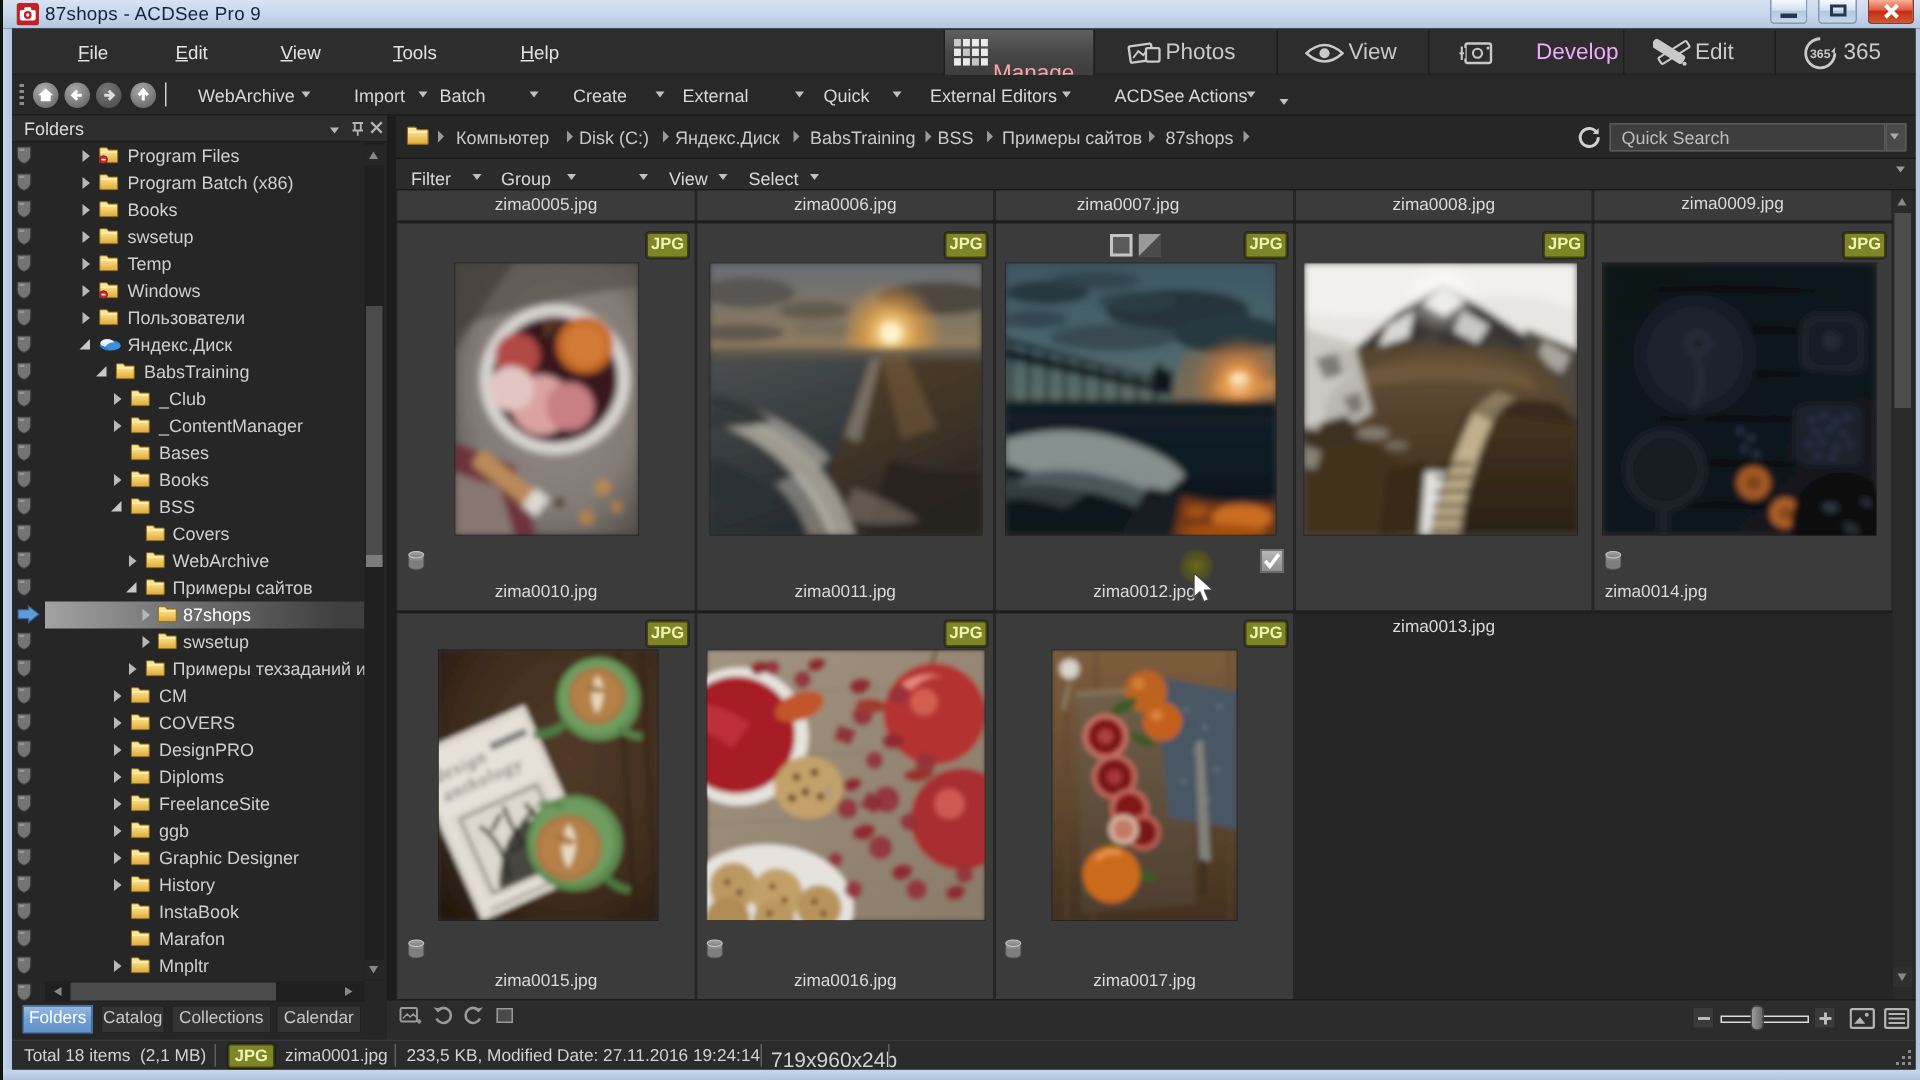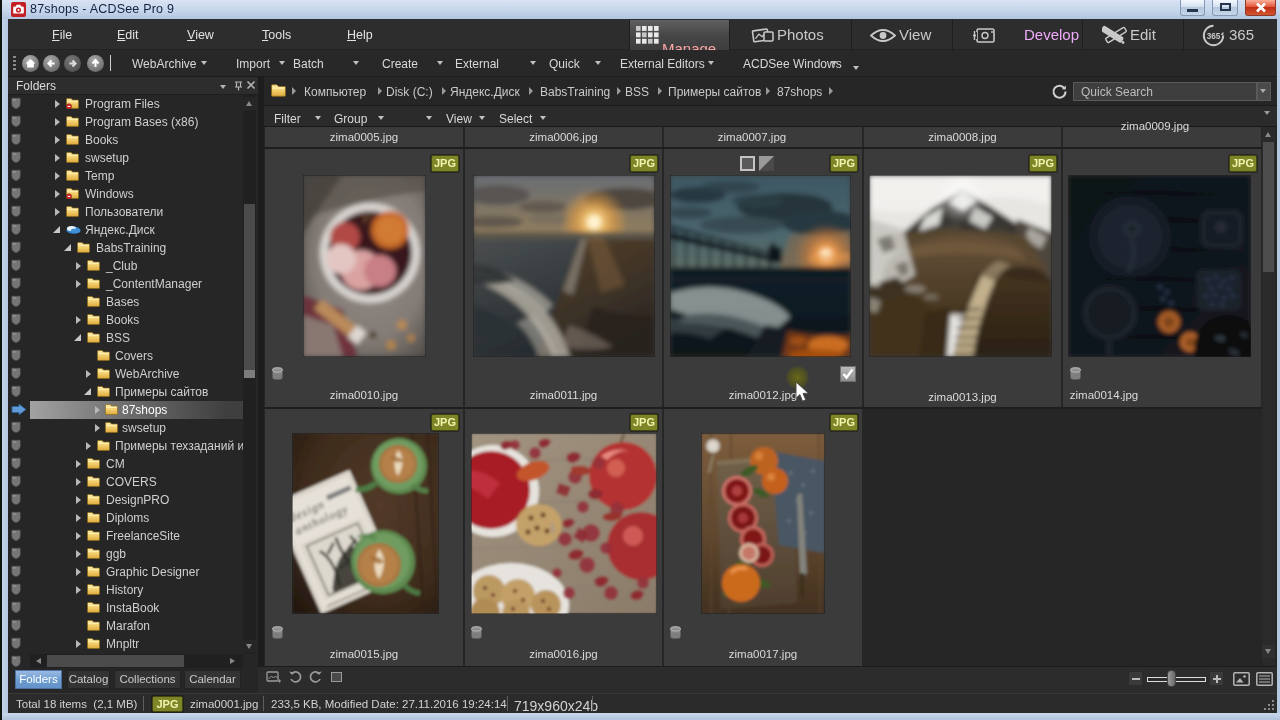--- a/index.html
+++ b/index.html
@@ -125,21 +125,21 @@
 <div class="tb" style="left:293px;top:57px">Batch</div>
 <div style="position:absolute;left:353px;top:61px;width:0;height:0;border-top:4px solid #c0c0c0;border-left:3.5px solid transparent;border-right:3.5px solid transparent"></div>
 <div class="tb" style="left:382px;top:57px">Create</div>
 <div style="position:absolute;left:437px;top:61px;width:0;height:0;border-top:4px solid #c0c0c0;border-left:3.5px solid transparent;border-right:3.5px solid transparent"></div>
 <div class="tb" style="left:455px;top:57px">External</div>
 <div style="position:absolute;left:530px;top:61px;width:0;height:0;border-top:4px solid #c0c0c0;border-left:3.5px solid transparent;border-right:3.5px solid transparent"></div>
 <div class="tb" style="left:549px;top:57px">Quick</div>
 <div style="position:absolute;left:595px;top:61px;width:0;height:0;border-top:4px solid #c0c0c0;border-left:3.5px solid transparent;border-right:3.5px solid transparent"></div>
 <div class="tb" style="left:620px;top:57px">External Editors</div>
 <div style="position:absolute;left:708px;top:61px;width:0;height:0;border-top:4px solid #c0c0c0;border-left:3.5px solid transparent;border-right:3.5px solid transparent"></div>
-<div class="tb" style="left:743px;top:57px">ACDSee Windows</div>
+<div class="tb" style="left:743px;top:57px">ACDSee Actions</div>
 <div style="position:absolute;left:831px;top:61px;width:0;height:0;border-top:4px solid #c0c0c0;border-left:3.5px solid transparent;border-right:3.5px solid transparent"></div>
 <div style="position:absolute;left:853px;top:66px;width:0;height:0;border-top:4px solid #c0c0c0;border-left:3.5px solid transparent;border-right:3.5px solid transparent"></div>
 <div style="position:absolute;left:258px;top:77px;width:1019px;height:29px;background:#262626;border-bottom:1px solid #1a1a1a"></div>
 <svg style="position:absolute;left:271px;top:84px" width="15" height="13" viewBox="0 0 13 11">
 <path d="M0.5 2.5 L0.5 1.2 Q0.5 0.5 1.2 0.5 L4.8 0.5 Q5.4 0.5 5.7 1 L6.4 2 L12 2 Q12.5 2 12.5 2.6 L12.5 9.8 Q12.5 10.5 11.8 10.5 L1.2 10.5 Q0.5 10.5 0.5 9.8 Z" fill="url(#fg)" stroke="#8a6a18" stroke-width="0.7"></path>
 <path d="M1.2 3.4 L11.8 3.4" stroke="#fdf3c0" stroke-width="0.9"></path>
   </svg>
 <div class="crumb" style="left:304px;top:85px">Компьютер</div>
 <div class="crumb" style="left:386px;top:85px">Disk (C:)</div>
 <div class="crumb" style="left:450px;top:85px">Яндекс.Диск</div>
@@ -194,21 +194,21 @@
 <path d="M1.2 3.4 L11.8 3.4" stroke="#fdf3c0" stroke-width="0.9"></path>
       <circle cx="3" cy="8.4" r="2.6" fill="#d62a2a" stroke="#7d1111" stroke-width="0.6"></circle>
       <rect x="1.7" y="7.9" width="2.6" height="1" fill="#fff"></rect>
     </svg>
 <div style="position:absolute;left:77px;top:2px;font-size:12px;color:#cfcfcf;white-space:nowrap">Program Files</div>
 <div style="position:absolute;left:47px;top:23px;width:0;height:0;border-left:5px solid #b8b8b8;border-top:4px solid transparent;border-bottom:4px solid transparent"></div>
 <svg style="position:absolute;left:58px;top:21px" width="13" height="11" viewBox="0 0 13 11">
 <path d="M0.5 2.5 L0.5 1.2 Q0.5 0.5 1.2 0.5 L4.8 0.5 Q5.4 0.5 5.7 1 L6.4 2 L12 2 Q12.5 2 12.5 2.6 L12.5 9.8 Q12.5 10.5 11.8 10.5 L1.2 10.5 Q0.5 10.5 0.5 9.8 Z" fill="url(#fg)" stroke="#8a6a18" stroke-width="0.7"></path>
 <path d="M1.2 3.4 L11.8 3.4" stroke="#fdf3c0" stroke-width="0.9"></path>
     </svg>
-<div style="position:absolute;left:77px;top:20px;font-size:12px;color:#cfcfcf;white-space:nowrap">Program Bases (x86)</div>
+<div style="position:absolute;left:77px;top:20px;font-size:12px;color:#cfcfcf;white-space:nowrap">Program Batch (x86)</div>
 <div style="position:absolute;left:47px;top:41px;width:0;height:0;border-left:5px solid #b8b8b8;border-top:4px solid transparent;border-bottom:4px solid transparent"></div>
 <svg style="position:absolute;left:58px;top:39px" width="13" height="11" viewBox="0 0 13 11">
 <path d="M0.5 2.5 L0.5 1.2 Q0.5 0.5 1.2 0.5 L4.8 0.5 Q5.4 0.5 5.7 1 L6.4 2 L12 2 Q12.5 2 12.5 2.6 L12.5 9.8 Q12.5 10.5 11.8 10.5 L1.2 10.5 Q0.5 10.5 0.5 9.8 Z" fill="url(#fg)" stroke="#8a6a18" stroke-width="0.7"></path>
 <path d="M1.2 3.4 L11.8 3.4" stroke="#fdf3c0" stroke-width="0.9"></path>
     </svg>
 <div style="position:absolute;left:77px;top:38px;font-size:12px;color:#cfcfcf;white-space:nowrap">Books</div>
 <div style="position:absolute;left:47px;top:59px;width:0;height:0;border-left:5px solid #b8b8b8;border-top:4px solid transparent;border-bottom:4px solid transparent"></div>
 <svg style="position:absolute;left:58px;top:57px" width="13" height="11" viewBox="0 0 13 11">
 <path d="M0.5 2.5 L0.5 1.2 Q0.5 0.5 1.2 0.5 L4.8 0.5 Q5.4 0.5 5.7 1 L6.4 2 L12 2 Q12.5 2 12.5 2.6 L12.5 9.8 Q12.5 10.5 11.8 10.5 L1.2 10.5 Q0.5 10.5 0.5 9.8 Z" fill="url(#fg)" stroke="#8a6a18" stroke-width="0.7"></path>
 <path d="M1.2 3.4 L11.8 3.4" stroke="#fdf3c0" stroke-width="0.9"></path>
@@ -536,34 +536,34 @@
 <div style="position:absolute;left:264px;top:127px;width:1013px;height:539px;background:#262626"></div>
 <div style="position:absolute;left:265px;top:127px;width:198px;height:20px;background:#3b3b3b"></div>
 <div class="lbl" style="left:265px;top:131px;width:198px">zima0005.jpg</div>
 <div style="position:absolute;left:465px;top:127px;width:197px;height:20px;background:#3b3b3b"></div>
 <div class="lbl" style="left:465px;top:131px;width:197px">zima0006.jpg</div>
 <div style="position:absolute;left:664px;top:127px;width:198px;height:20px;background:#3b3b3b"></div>
 <div class="lbl" style="left:664px;top:131px;width:176px">zima0007.jpg</div>
 <div style="position:absolute;left:864px;top:127px;width:197px;height:20px;background:#3b3b3b"></div>
 <div class="lbl" style="left:864px;top:131px;width:197px">zima0008.jpg</div>
 <div style="position:absolute;left:1063px;top:127px;width:198px;height:20px;background:#3b3b3b"></div>
-<div class="lbl" style="left:1063px;top:120px;width:184px">zima0009.jpg</div>
+<div class="lbl" style="left:1063px;top:130px;width:184px">zima0009.jpg</div>
 <div style="position:absolute;left:264px;top:147px;width:998px;height:2px;background:#1e1e1e"></div>
 <div style="position:absolute;left:265px;top:149px;width:198px;height:258px;background:#3b3b3b"></div>
 <div class="badge" style="left:431px;top:155px">JPG</div>
 <div class="lbl" style="left:265px;top:389px;width:198px">zima0010.jpg</div>
 <div style="position:absolute;left:465px;top:149px;width:197px;height:258px;background:#3b3b3b"></div>
 <div class="badge" style="left:630px;top:155px">JPG</div>
 <div class="lbl" style="left:465px;top:389px;width:197px">zima0011.jpg</div>
 <div style="position:absolute;left:664px;top:149px;width:198px;height:258px;background:#3b3b3b"></div>
 <div class="badge" style="left:830px;top:155px">JPG</div>
 <div class="lbl" style="left:664px;top:389px;width:198px">zima0012.jpg</div>
 <div style="position:absolute;left:864px;top:149px;width:197px;height:258px;background:#3b3b3b"></div>
 <div class="badge" style="left:1029px;top:155px">JPG</div>
-<div class="lbl" style="left:864px;top:391px;width:197px">zima0013.jpg</div>
+<div class="lbl" style="left:864px;top:412px;width:197px">zima0013.jpg</div>
 <div style="position:absolute;left:1063px;top:149px;width:198px;height:258px;background:#3b3b3b"></div>
 <div class="badge" style="left:1229px;top:155px">JPG</div>
 <div class="lbl" style="left:1000px;top:389px;width:208px">zima0014.jpg</div>
 <div style="position:absolute;left:264px;top:407px;width:998px;height:2px;background:#1e1e1e"></div>
 <div style="position:absolute;left:265px;top:409px;width:198px;height:257px;background:#3b3b3b"></div>
 <div class="badge" style="left:431px;top:414px">JPG</div>
 <div class="lbl" style="left:265px;top:648px;width:198px">zima0015.jpg</div>
 <div style="position:absolute;left:465px;top:409px;width:197px;height:257px;background:#3b3b3b"></div>
 <div class="badge" style="left:630px;top:414px">JPG</div>
 <div class="lbl" style="left:465px;top:648px;width:197px">zima0016.jpg</div>

